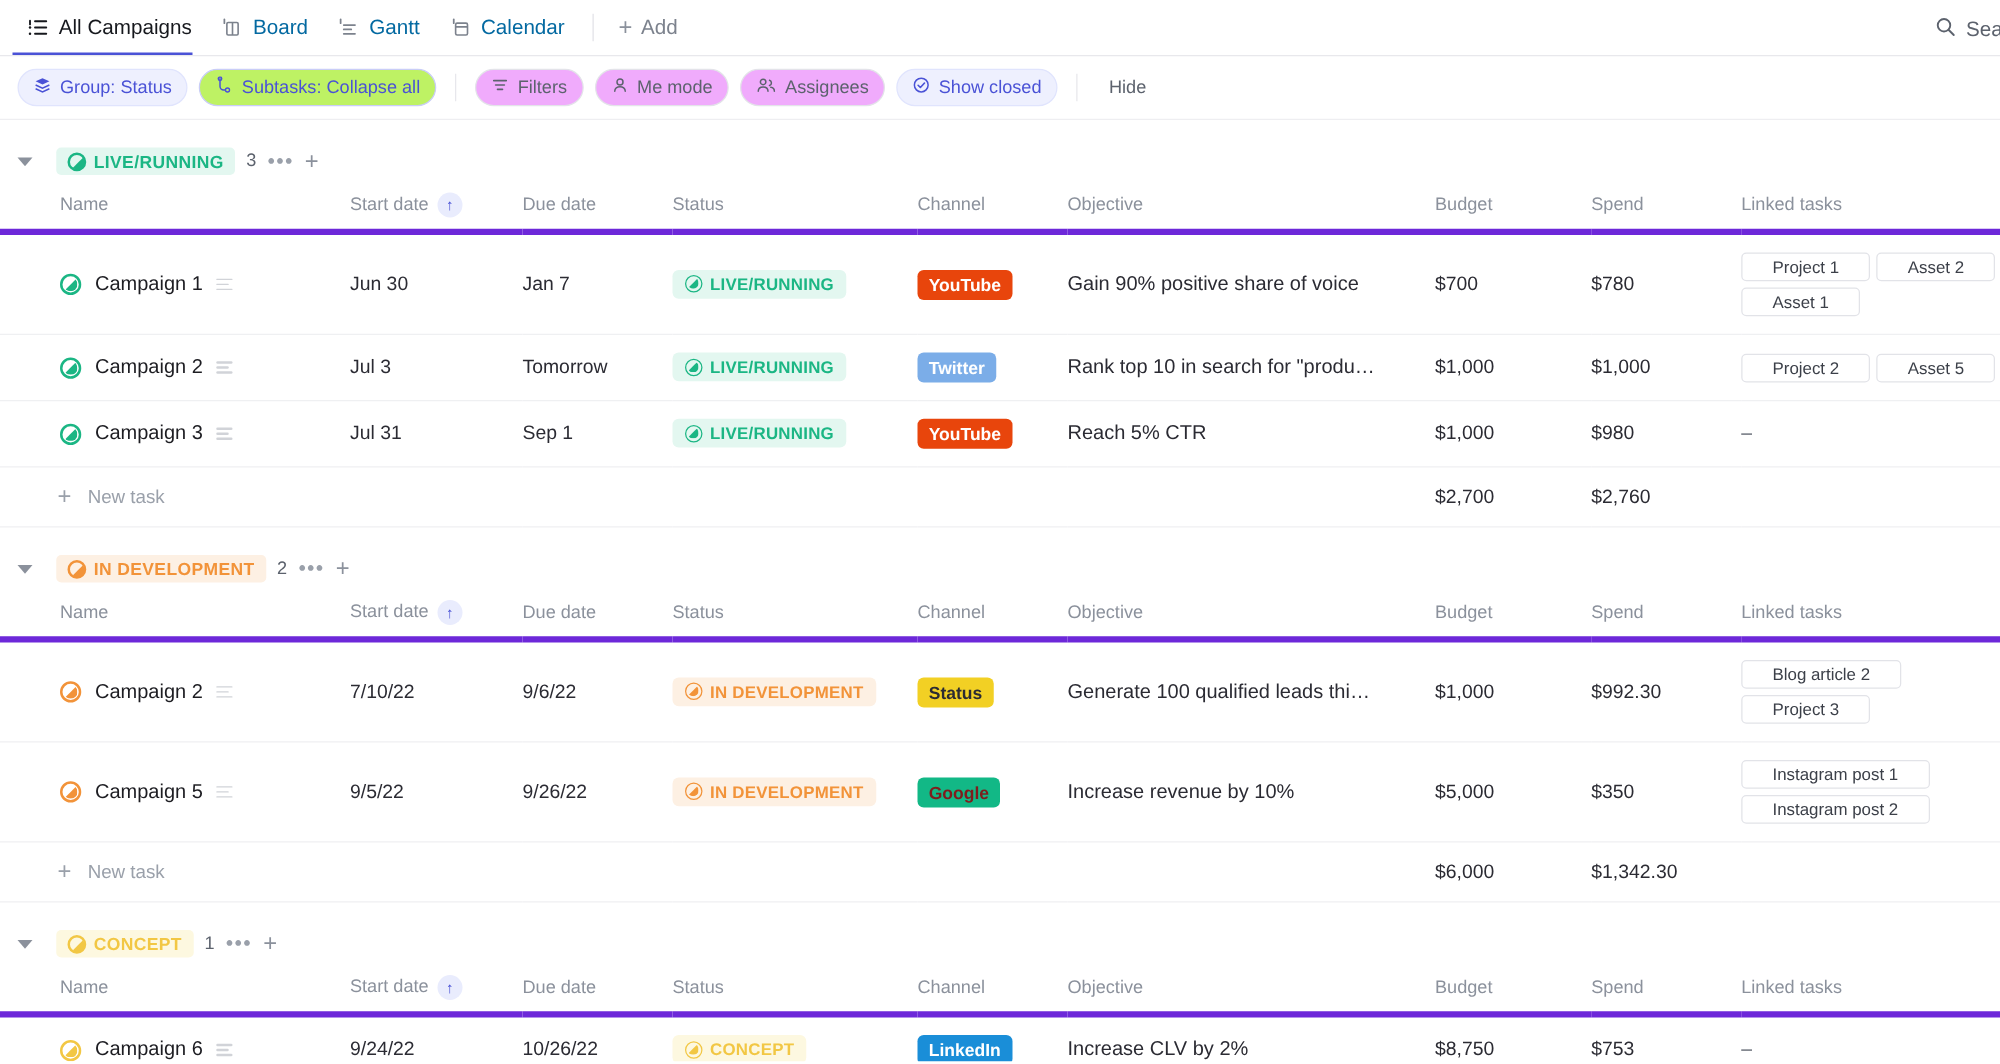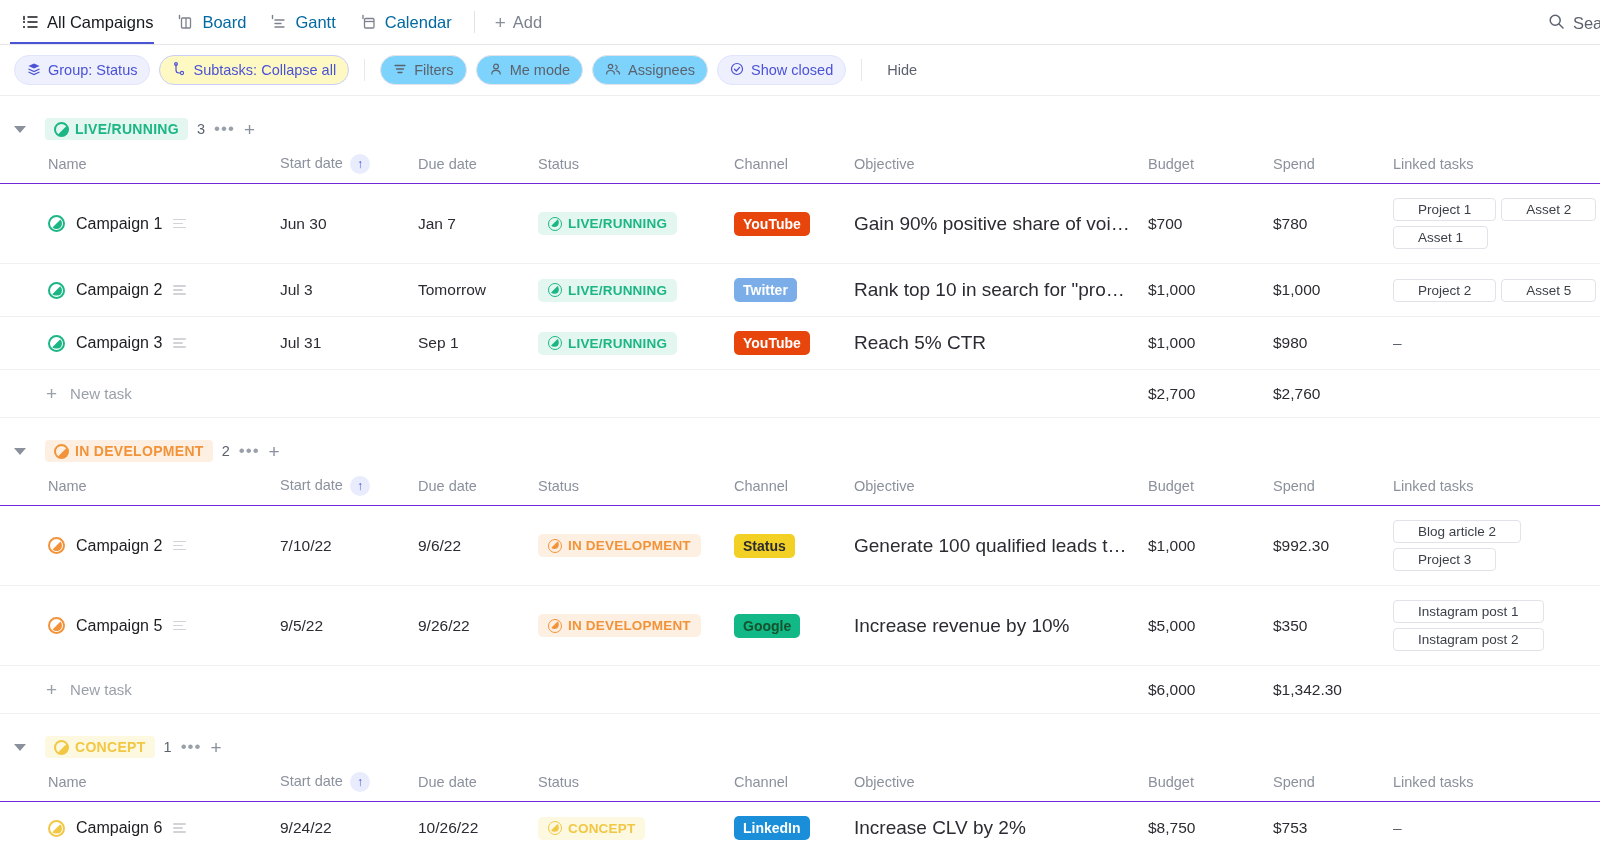--- a/index.html
+++ b/index.html
@@ -42,25 +42,25 @@
   }
 
   
   .toolbar {
     height: 51px; display: flex; align-items: center; gap: 9px;
     padding: 0 14px; border-bottom: 1px solid #eeeef1;
   }
   .pill {
     display: flex; align-items: center; gap: 7px;
     height: 30px; padding: 0 12px; border-radius: 15px;
-    font-size: 14.5px; border: 1px solid #e3e3e9; background: #7dd3fc;
+    font-size: 14.5px; border: 1px solid #e3e3e9; background: #f0abfc;
     color: #5c626d; cursor: pointer; white-space: nowrap;
   }
   .pill.accent { background: #eef0fe; border-color: #e0e4fd; color: #4a52d6; }
-  .pill.outline-accent { background: #fef9c3; border-color: #c9cdf7; color: #4a52d6; }
+  .pill.outline-accent { background: #bef264; border-color: #c9cdf7; color: #4a52d6; }
   .tb-divider { width: 1px; height: 22px; background: #e7e7ec; margin: 0 6px; }
   .hide-btn { font-size: 14.5px; color: #5c626d; padding: 0 10px; cursor: pointer; }
 
   
   .scrollarea { height: 753px; overflow: hidden; }
   .group { padding-top: 18px; }
   .group-head {
     display: flex; align-items: center; gap: 9px;
     padding: 0 0 0 14px; height: 30px;
   }
@@ -85,21 +85,21 @@
   .grid col.c-due    { width: 120px; }
   .grid col.c-status { width: 196px; }
   .grid col.c-chan   { width: 120px; }
   .grid col.c-obj    { width: 294px; }
   .grid col.c-budget { width: 125px; }
   .grid col.c-spend  { width: 120px; }
   .grid col.c-linked { width: 207px; }
 
   .grid th {
     font-size: 14.5px; font-weight: 400; color: #8b919c;
-    text-align: left; padding: 10px 0 9px 0; border-bottom: 1px solid #6d28d9;
+    text-align: left; padding: 10px 0 9px 0; border-bottom: 5px solid #6d28d9;
   }
   .grid th.first { padding-left: 48px; }
   .grid td {
     font-size: 15.5px; color: #2b2b33;
     padding: 14px 0; border-bottom: 1px solid #eff0f2;
     vertical-align: middle;
   }
   .grid tr.totals td { border-bottom: 1px solid #eff0f2; color: #2b2b33; }
   .sortbadge {
     display: inline-flex; align-items: center; justify-content: center;
@@ -132,21 +132,21 @@
     padding: 4px 10px; border-radius: 5px;
     font-size: 13.5px; font-weight: 700; letter-spacing: .2px;
   }
   .status-badge .statusdot { width: 14px; height: 14px; border-width: 1.8px; }
   .status-badge .statusdot::after { width: 9px; height: 9px; left: .8px; top: .8px; }
 
   .chan-badge {
     display: inline-block; padding: 4px 9px; border-radius: 5px;
     font-size: 14px; font-weight: 700; color: #fff;
   }
-  .objective { color: #2b2b33; font-size: 19px; white-space: nowrap; overflow: hidden; text-overflow: ellipsis; padding-right: 18px; }
+  .objective { color: #2b2b33; font-size: 16px; white-space: nowrap; overflow: hidden; text-overflow: ellipsis; padding-right: 18px; }
 
   .linked-wrap { display: flex; flex-wrap: wrap; gap: 5px; }
   .linked-chip {
     border: 1px solid #e2e3e8; border-radius: 4px;
     padding: 3px 24px; font-size: 13.5px; color: #3c4049;
     background: #fff; white-space: nowrap;
   }
   .dash { color: #5c626d; }
 
   .newtask { display: flex; align-items: center; gap: 13px; padding-left: 46px; color: #9aa0aa; font-size: 15px; cursor: pointer; }
@@ -522,21 +522,21 @@
       </td>
       <td>9/5/22</td>
       <td class="overdue">9/26/22</td>
       <td>
         <span class="status-badge" style="color:#f29339;background:#fdf0e3">
           <span class="statusdot" style="color:#f29339;width:14px;height:14px;"></span>
           <span>IN DEVELOPMENT</span>
         </span>
       </td>
       <td>
-        <span class="chan-badge" style="background:#12b886;color:#14532d">Google</span>
+        <span class="chan-badge" style="background:#12b886;color:#7f1d1d">Google</span>
       </td>
       <td>
         <div class="objective">Increase revenue by 10%</div>
       </td>
       <td class="num">$5,000</td>
       <td class="num">$350</td>
       <td>
               <div class="linked-wrap">
                 <span class="linked-chip">Instagram post 1</span>
                 <span class="linked-chip">Instagram post 2</span>

